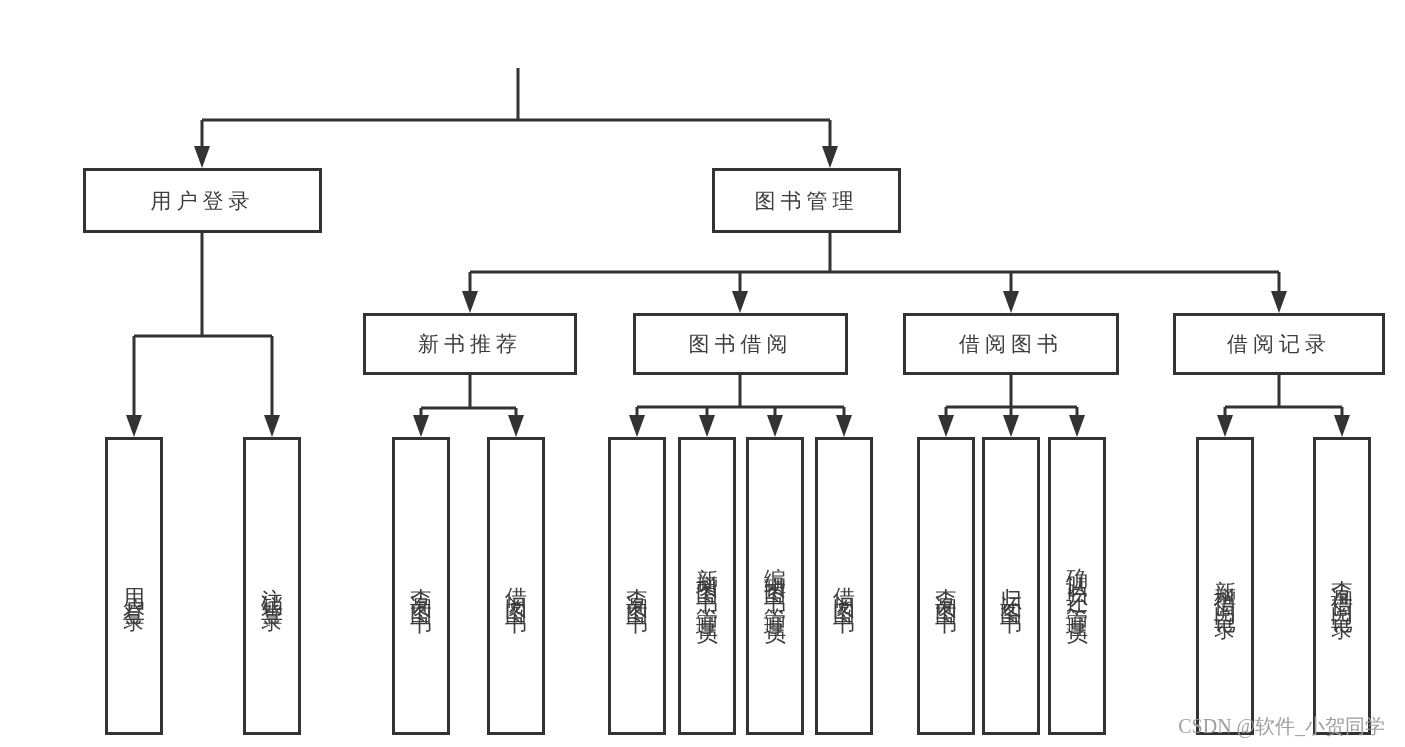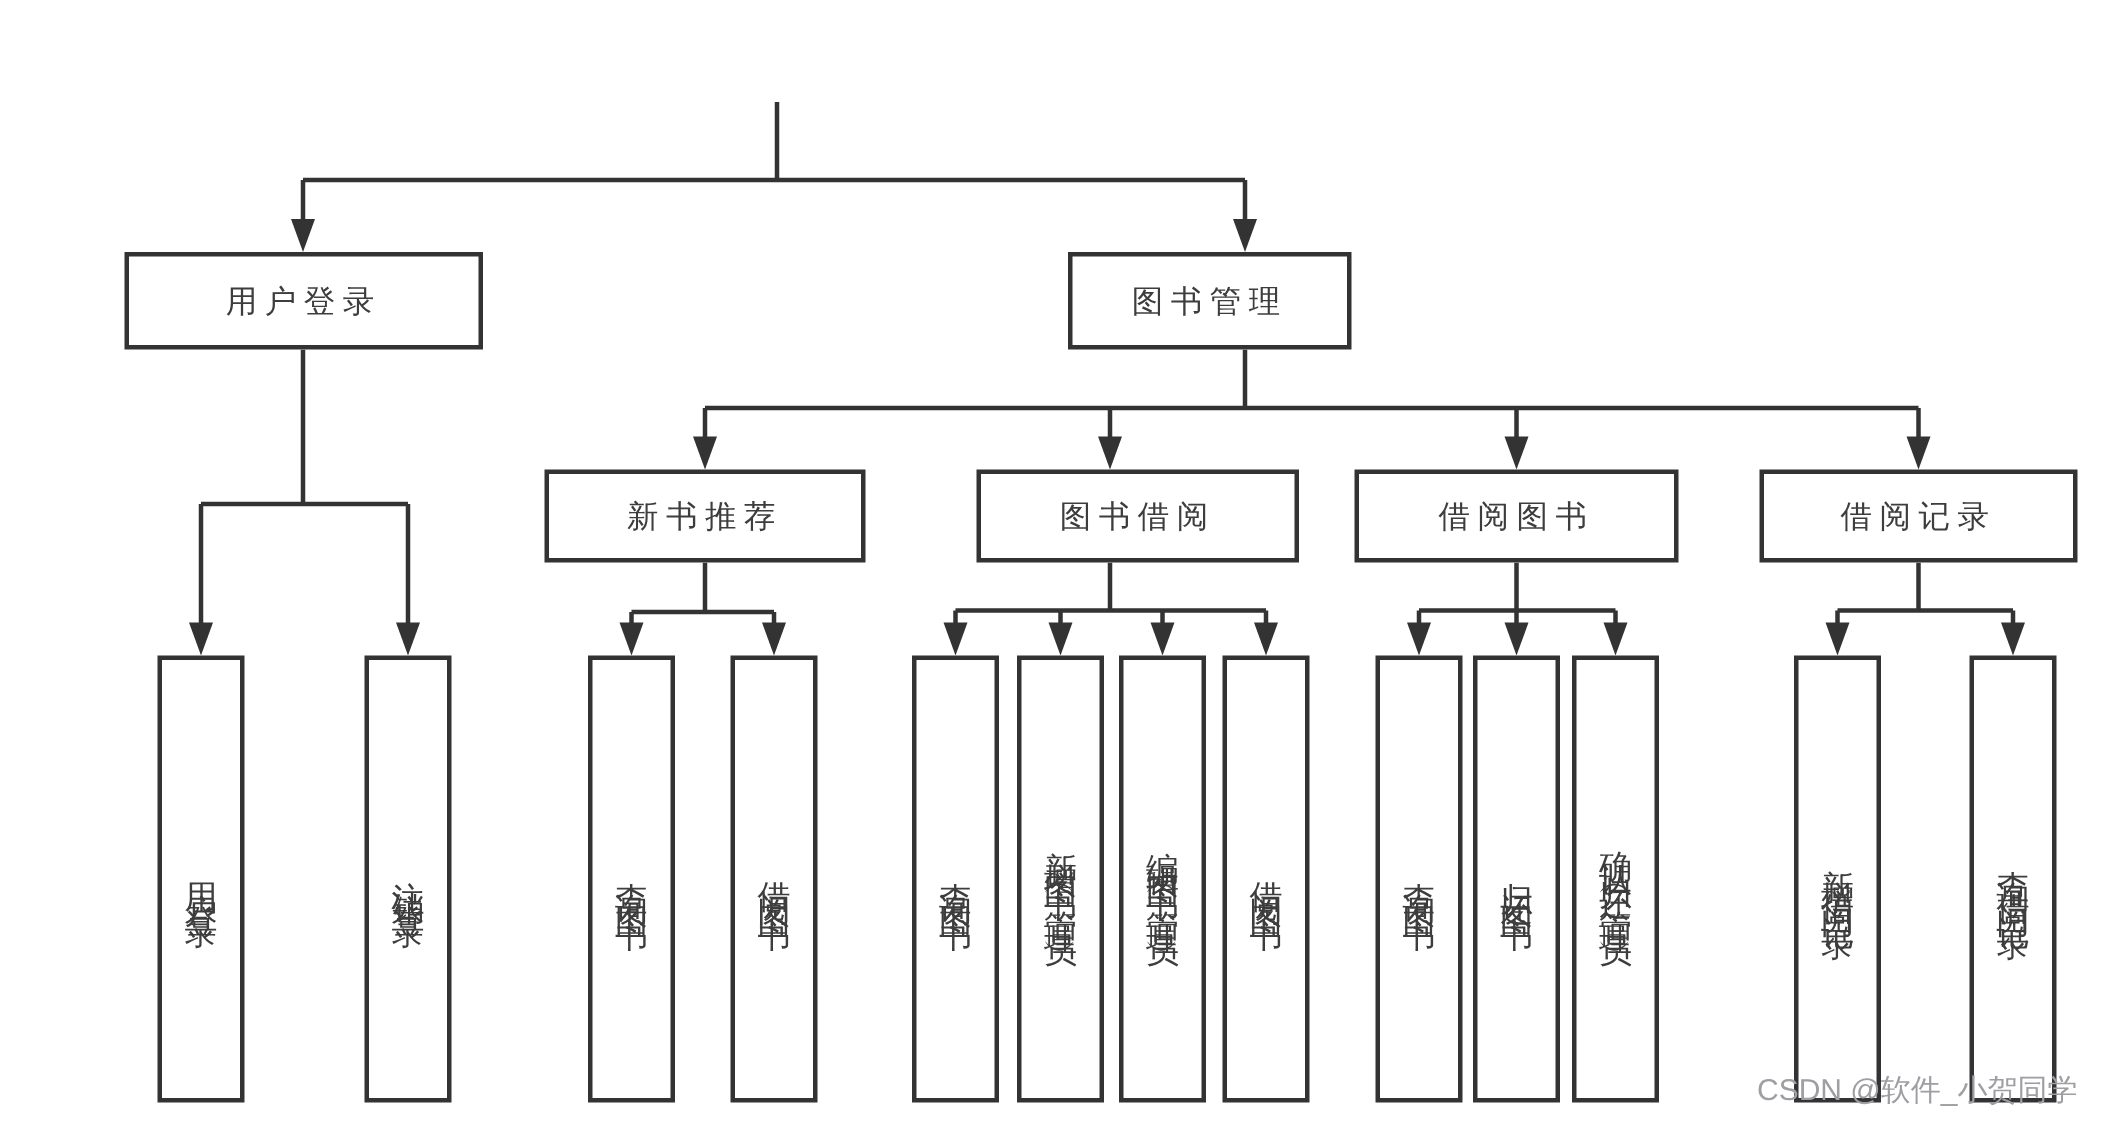--- a/index.html
+++ b/index.html
@@ -30,21 +30,21 @@
   .h-node {
     font-size: 21px;
     letter-spacing: 5px;
     white-space: nowrap;
   }
   .root-node  { left: 15px;   top: 13px;  width: 1007px; height: 55px; }
   .l2a        { left: 83px;   top: 168px; width: 239px;  height: 65px; }
   .l2b        { left: 712px;  top: 168px; width: 189px;  height: 65px; }
   .l3         { top: 313px;   height: 62px; }
   .l3a        { left: 363px;  width: 214px; }
-  .l3b        { left: 633px;  width: 215px; margin-left: 18px; }
+  .l3b        { left: 633px;  width: 215px; }
   .l3c        { left: 903px;  width: 216px; }
   .l3d        { left: 1173px; width: 212px; }
   .leaf {
     top: 437px;
     height: 298px;
     width: 58px;
     writing-mode: vertical-rl;
     font-size: 22px;
     letter-spacing: 8px;
     line-height: 1;
@@ -63,20 +63,21 @@
   .lf12 { left: 1196px; }
   .lf13 { left: 1313px; }
   .watermark {
     position: absolute;
     right: 20px;
     bottom: 7px;
     font-size: 20px;
     color: #9e9ea3;
     z-index: 2;
     white-space: nowrap;
+    font-family: Liberation Serif, serif;
   }
 </style>
 </head>
 <body>
 
 <div class="canvas">
 
   <svg class="wires" width="1405" height="747" viewBox="0 0 1405 747">
     <g fill="none" stroke-width="3" stroke="#333333">
       <path d="

